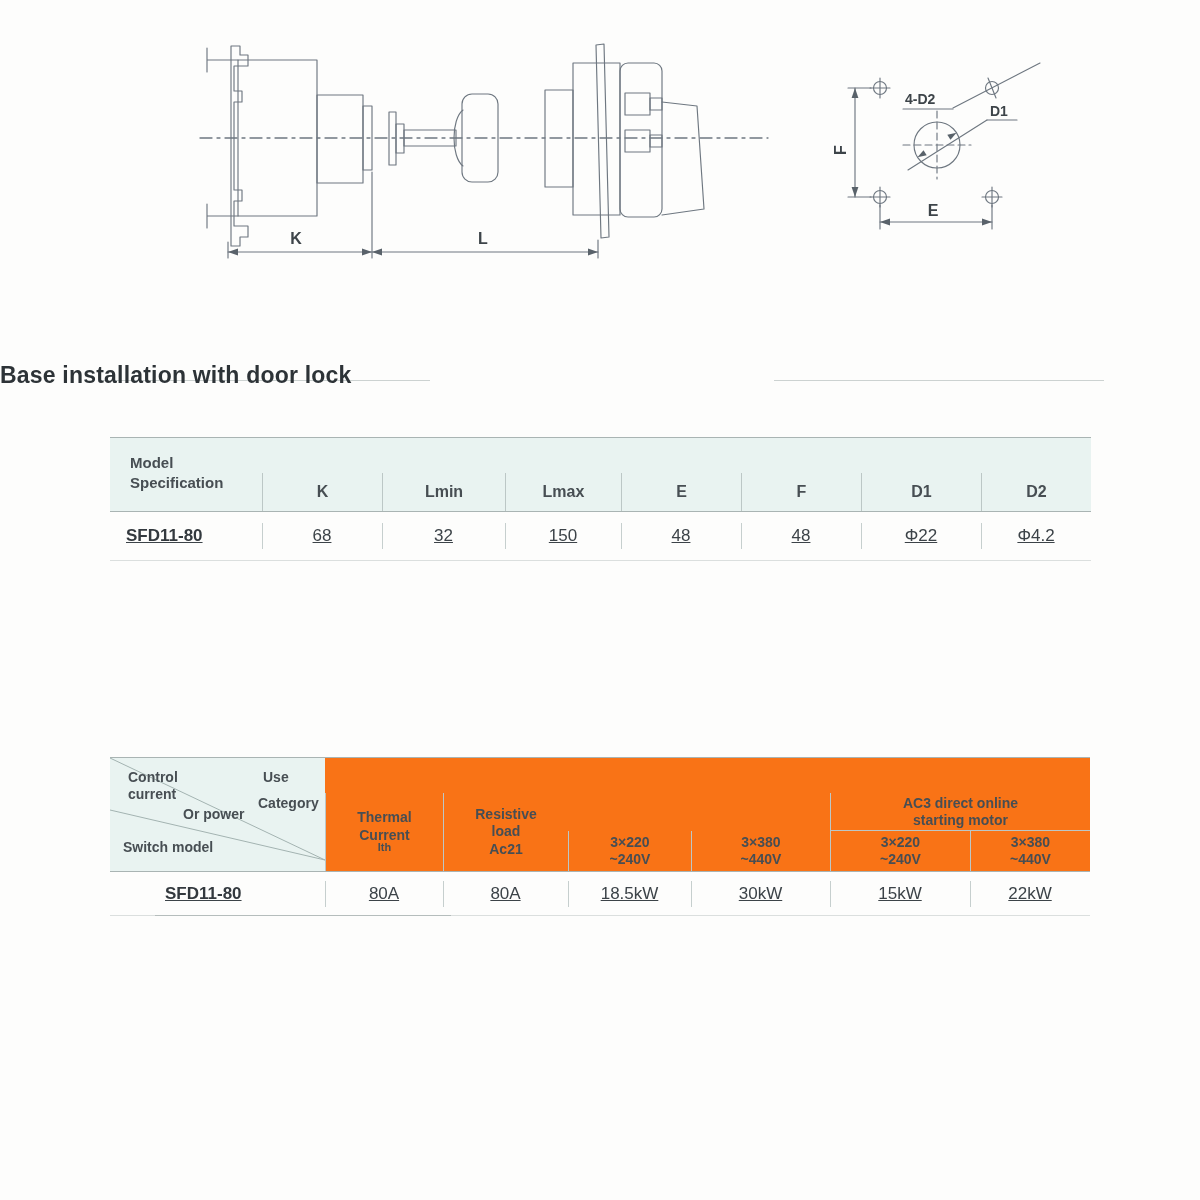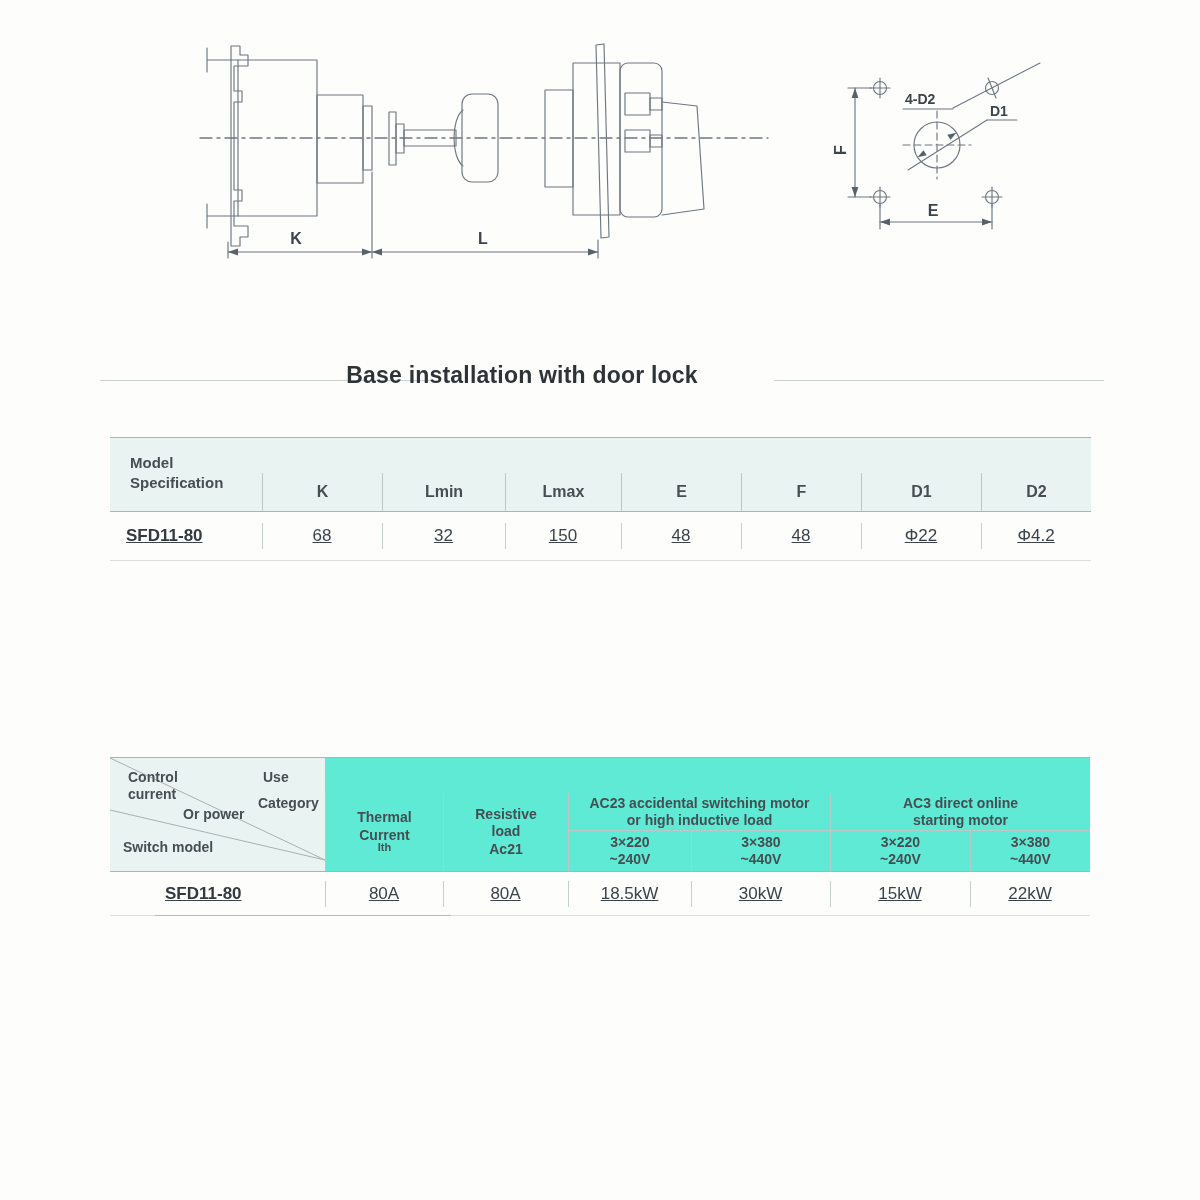--- a/index.html
+++ b/index.html
@@ -23,21 +23,21 @@
   .drawing polygon { fill:#59626a; stroke:none; }
   .drawing text { fill:#3d4449; stroke:none; font-weight:600; font-size:16px; }
   .drawing text.sm { font-size:14px; }
 
   
   .title-row { position:absolute; left:0; top:362px; width:1200px; height:36px; }
   .rule { position:absolute; top:18px; height:1px; background:#ccd2d1; }
   .rule.left { left:100px; width:330px; }
   .rule.right { left:774px; width:330px; }
   .page-title {
-    position:absolute; left:0; top:0; width:1044px; text-align:center;
+    position:absolute; left:0; top:0; width:1044px; 
     font-size:23px; font-weight:700; color:#2d3337; letter-spacing:.2px;
   }
 
   
   .pre { white-space:pre-line; }
   .hd-bg { background:#e9f3f1; }
   .c { display:flex; align-items:center; justify-content:center; text-align:center; }
 
   
   .t1 { position:absolute; left:110px; top:437px; width:981px; }
@@ -76,21 +76,21 @@
     content:""; position:absolute; left:0; top:50%; transform:translateY(-50%);
     width:1px; height:26px; background:#c6cfce;
   }
 
   
   .t2 { position:absolute; left:110px; top:757px; width:980px; }
   .t2-head {
     display:grid;
     grid-template-columns:215px 118px 125px 123px 139px 140px 120px;
     grid-template-rows:35px 38px 40px;
-    background:#5eead4;
+    background:#f97316;
     border-top:1px solid #a9b4b3;
     border-bottom:1px solid #a9b4b3;
     font-size:14px; font-weight:600; color:#474e53;
   }
   .diag-cell { grid-column:1; grid-row:1/4; position:relative; }
   .diag-cell svg { position:absolute; inset:0; }
   .diag-cell .lbl { position:absolute; line-height:1.2; font-size:14px; }
   .rated-cell { grid-column:2/8; grid-row:1; border-left:1px solid #bcc7c6; border-bottom:1px solid #bcc7c6; }
   .rated-cell span { position:relative; left:56px; }
   .thermal-cell { grid-column:2; grid-row:2/4; border-left:1px solid #bcc7c6; flex-direction:column; line-height:1.25; }
@@ -239,22 +239,20 @@
       <div class="thermal-cell c">
         <span class="pre">Thermal
 Current</span>
         <span class="sub">Ith</span>
       </div>
 
       <div class="resist-cell c pre">Resistive
 load
 Ac21</div>
 
-      <div class="g-title g1 c pre">AC23 accidental switching motor
-or high inductive load</div>
       <div class="g-title g2 c pre">AC3 direct online
 starting motor</div>
 
       <div class="sub-col c pre" style="grid-column:4;">3×220
 ~240V</div>
       <div class="sub-col c pre" style="grid-column:5;">3×380
 ~440V</div>
       <div class="sub-col c pre" style="grid-column:6;">3×220
 ~240V</div>
       <div class="sub-col c pre" style="grid-column:7;">3×380

